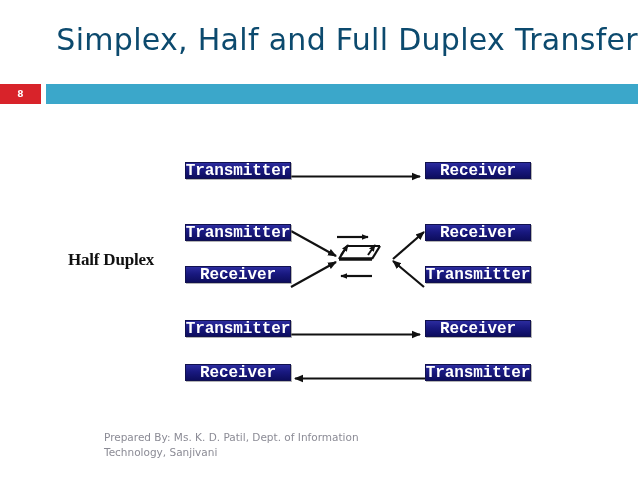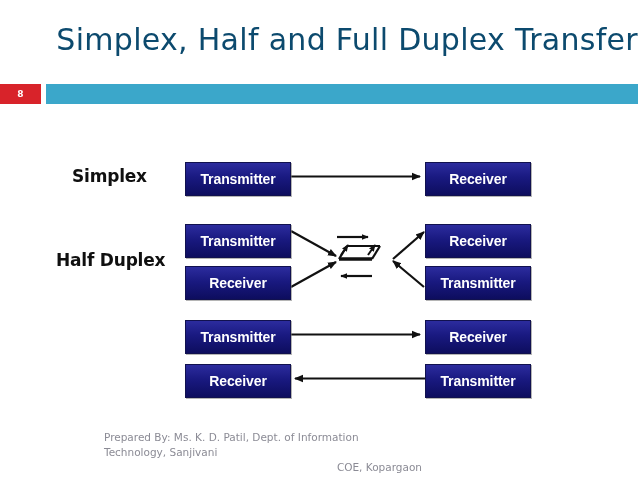--- a/index.html
+++ b/index.html
@@ -77,28 +77,28 @@
     position: absolute;
     color: #101010;
     font-size: 17px;
     font-weight: 700;
     font-family: "DejaVu Sans", sans-serif;
     white-space: nowrap;
     letter-spacing: -0.2px;
   }
   .node-box {
     position: absolute;
-    height: 34px;
+    height: 17px;
     background: linear-gradient(180deg, #2c2c9e 0%, #191980 45%, #0d0d5e 100%);
     border: 1px solid #11114f;
     box-shadow: 1px 1px 0 rgba(120,120,120,0.55);
     color: #ffffff;
-    font-size: 14px;
+    font-size: 16px;
     font-weight: 700;
-    font-family: Liberation Sans, sans-serif;
+    font-family: Liberation Mono, monospace;
     display: flex;
     align-items: center;
     justify-content: center;
     box-sizing: border-box;
     letter-spacing: -0.1px;
   }
   .svg-layer {
     position: absolute;
     left: 0;
     top: 0;
@@ -172,27 +172,26 @@
 
         <line x1="372" y1="172" x2="341" y2="172" stroke="#111111" stroke-width="2.2" marker-end="url(#ahs)"></line>
       </g>
 
       <g>
         <line x1="291" y1="230.5" x2="420" y2="230.5" stroke="#111111" stroke-width="1.8" marker-end="url(#ah)"></line>
         <line x1="427" y1="274.5" x2="295" y2="274.5" stroke="#111111" stroke-width="1.8" marker-end="url(#ah)"></line>
       </g>
     </svg>
 
-    <div class="row-label" style="left:72px; top:62px;">Simplex</div>
 
     <div class="node-box" style="left:185px; top:58px; width:106px;">Transmitter</div>
 
     <div class="node-box" style="left:425px; top:58px; width:106px;">Receiver</div>
 
-    <div class="row-label" style="left:56px; top:146px;">Half Duplex</div>
+    <div class="row-label" style="left:68px; top:146px;font-family:Liberation Serif, serif;">Half Duplex</div>
 
     <div class="node-box" style="left:185px; top:120px; width:106px;">Transmitter</div>
 
     <div class="node-box" style="left:185px; top:162px; width:106px;">Receiver</div>
 
     <div class="node-box" style="left:425px; top:120px; width:106px;">Receiver</div>
 
     <div class="node-box" style="left:425px; top:162px; width:106px;">Transmitter</div>
 
 
@@ -201,16 +200,15 @@
     <div class="node-box" style="left:185px; top:260px; width:106px;">Receiver</div>
 
     <div class="node-box" style="left:425px; top:216px; width:106px;">Receiver</div>
 
     <div class="node-box" style="left:425px; top:260px; width:106px;">Transmitter</div>
 
   </div>
 
   <div class="footer">
     <span class="line1">Prepared By: Ms. K. D. Patil, Dept. of Information Technology, Sanjivani</span>
-    <span class="line2">COE, Kopargaon</span>
   </div>
 
 </div>
 
 </body></html>

